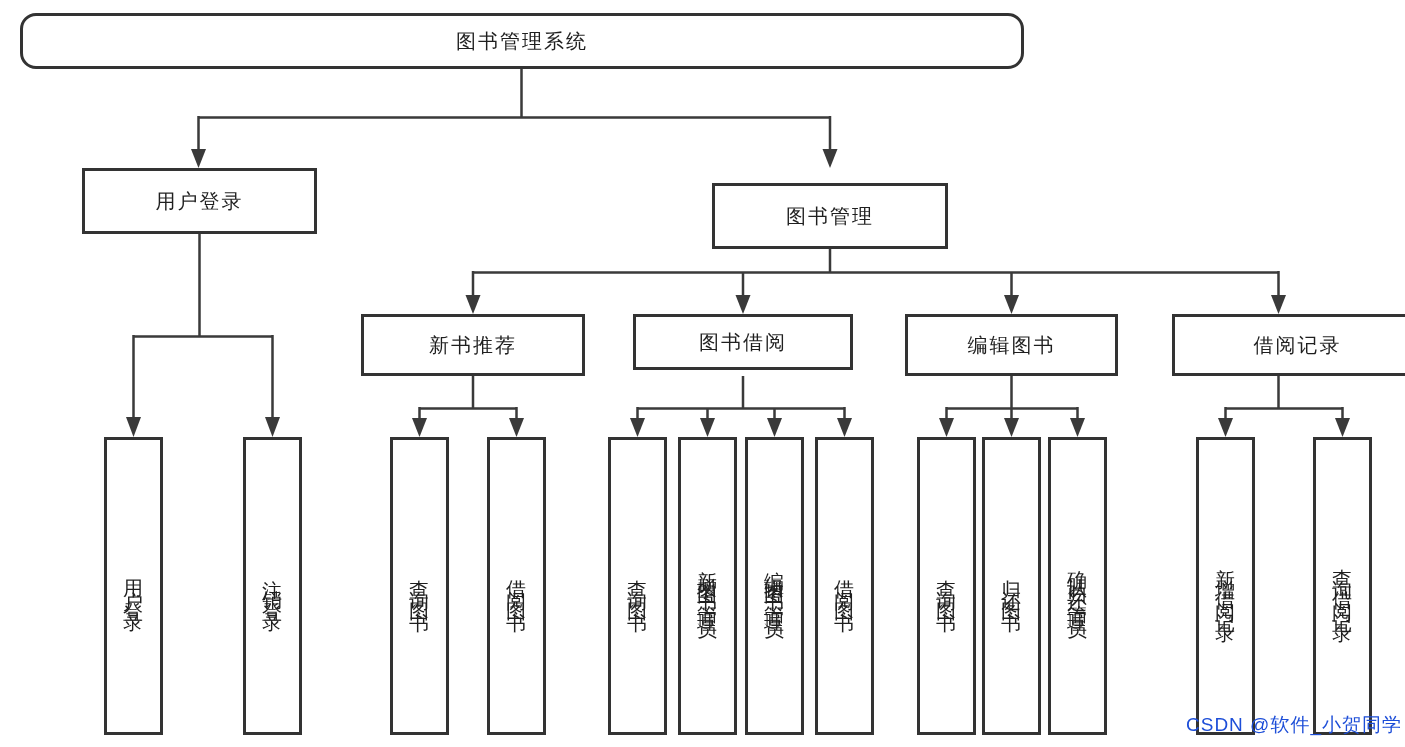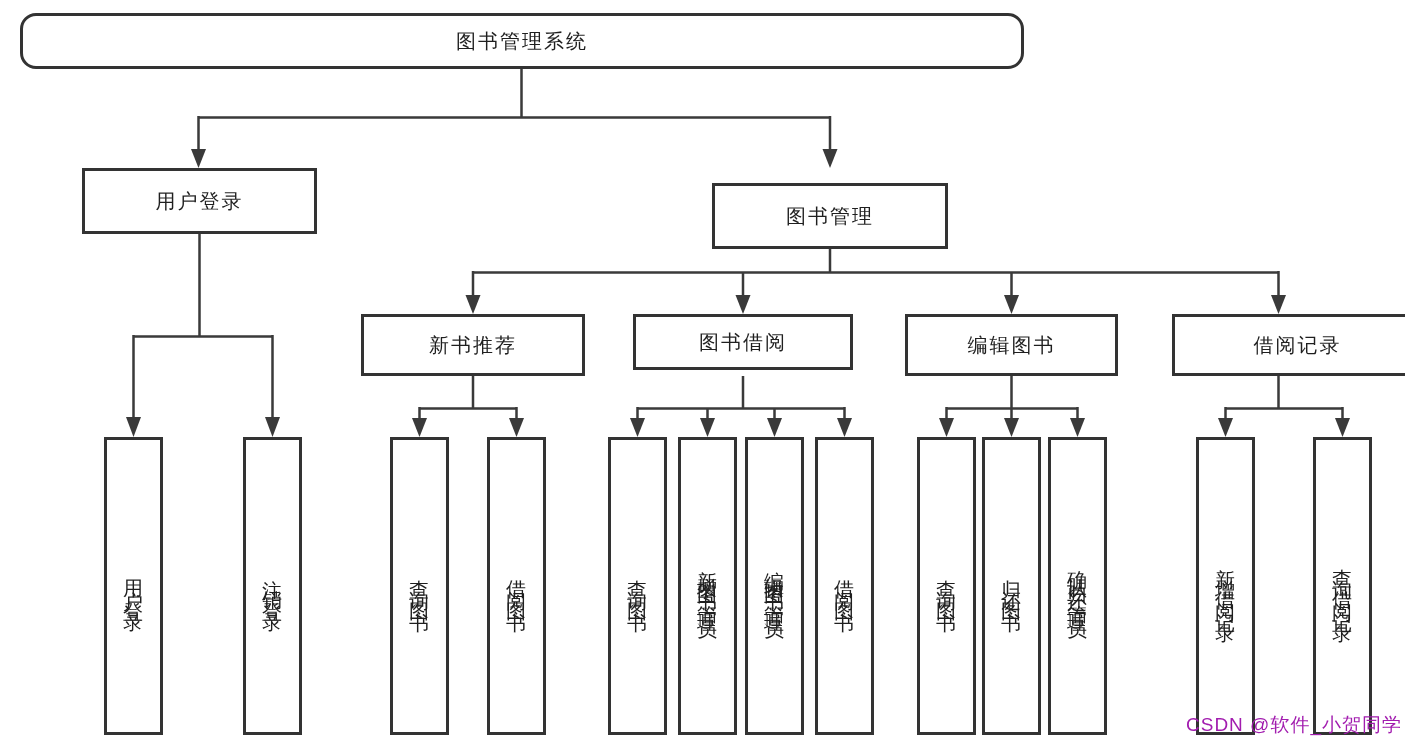--- a/index.html
+++ b/index.html
@@ -37,21 +37,21 @@
     writing-mode:vertical-rl;
     font-size:20px; color:#1f1f1f;
     letter-spacing:11px;
     line-height:1;
   }
   .vbox.long > span { letter-spacing:7px; }
   #watermark {
     position:absolute;
     left:1186px; top:712px;
     font-size:19px; letter-spacing:1px;
-    color:#a21caf;
+    color:#1d4ed8;
     z-index:5;
     white-space:nowrap;
     text-align:right;
   }
 </style>
 </head>
 <body>
 
 <div id="canvas">
 

